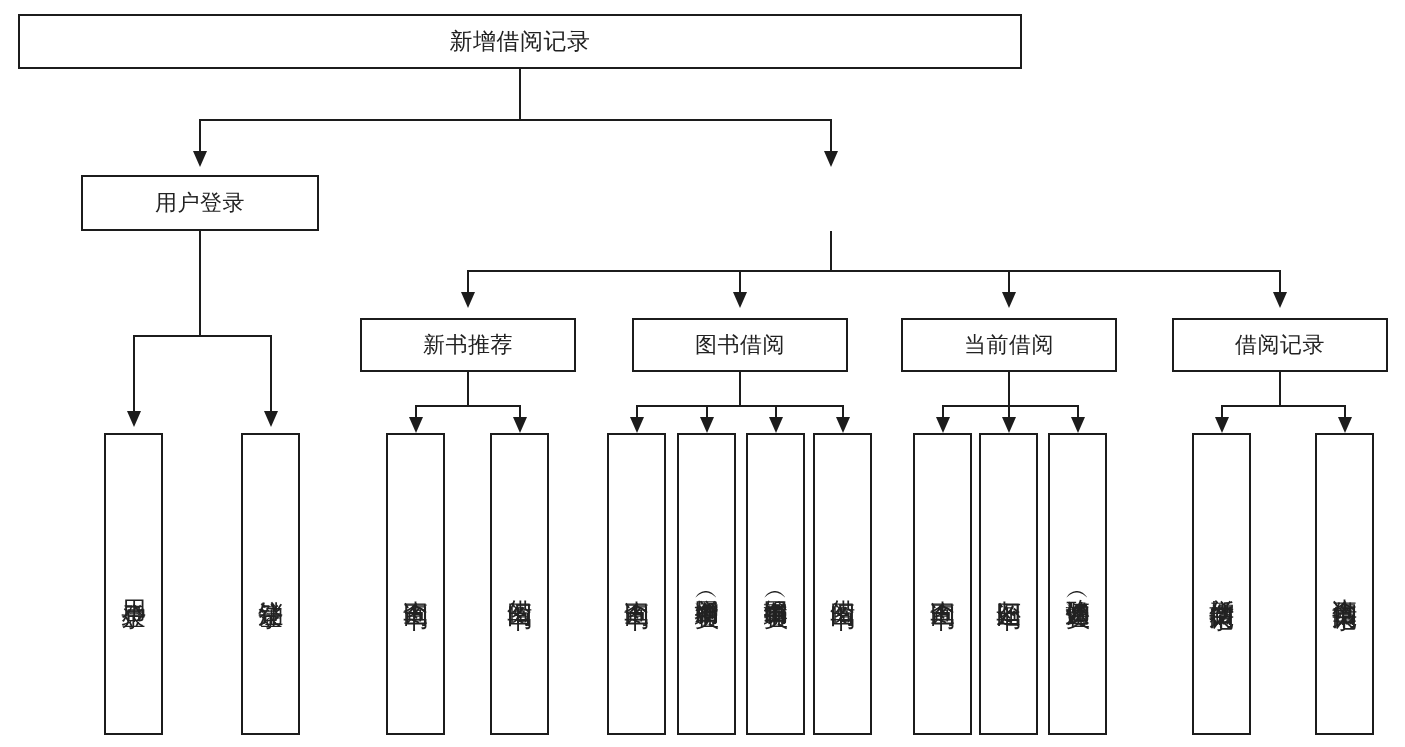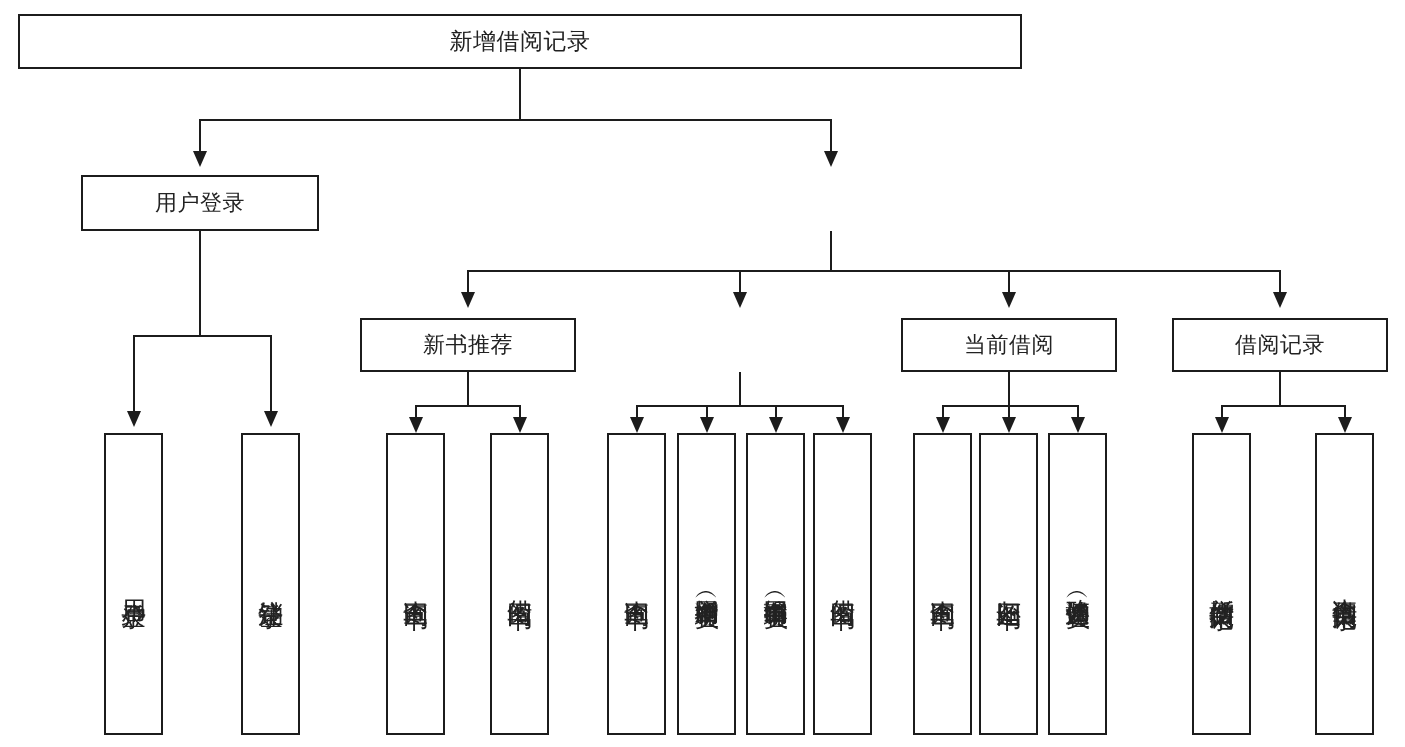--- a/index.html
+++ b/index.html
@@ -121,20 +121,23 @@
   <div class="vline" style="left:739px; top:270px; height:24px;"></div>
   <div class="arrow" style="left:733px; top:292px;"></div>
   <div class="vline" style="left:1008px; top:270px; height:24px;"></div>
   <div class="arrow" style="left:1002px; top:292px;"></div>
   <div class="vline" style="left:1279px; top:270px; height:24px;"></div>
   <div class="arrow" style="left:1273px; top:292px;"></div>
 
   <div class="node h-node" style="left:360px; top:318px; width:216px; height:54px;">
     <span class="node-label">新书推荐</span>
   </div>
+  <div class="node h-node" style="left:632px; top:318px; width:216px; height:54px;">
+    <span class="node-label">图书借阅</span>
+  </div>
   <div class="node h-node" style="left:1172px; top:318px; width:216px; height:54px;">
     <span class="node-label">借阅记录</span>
   </div>
   <div class="node h-node" style="left:901px; top:318px; width:216px; height:54px;">
     <span class="node-label">当前借阅</span>
   </div>
 
   <div class="vline" style="left:467px; top:372px; height:33px;"></div>
   <div class="hline" style="left:415px; top:405px; width:104px;"></div>
   <div class="vline" style="left:415px; top:405px; height:14px;"></div>

